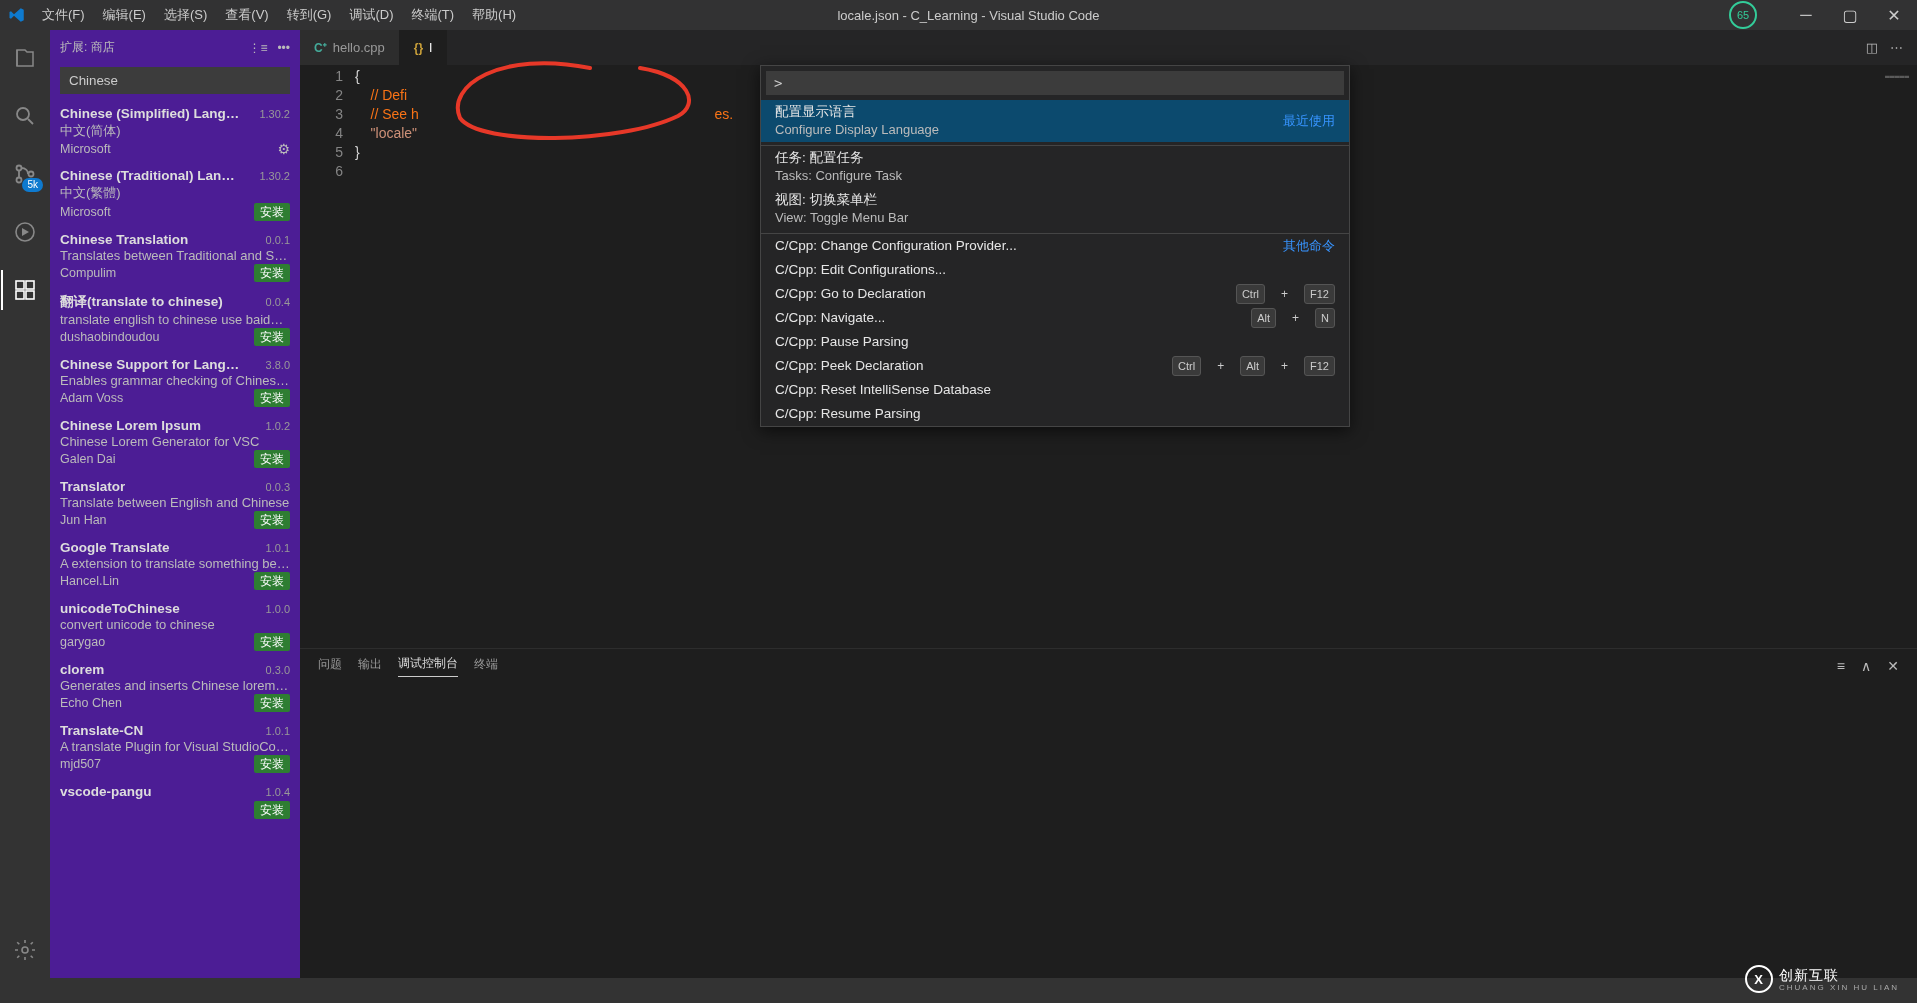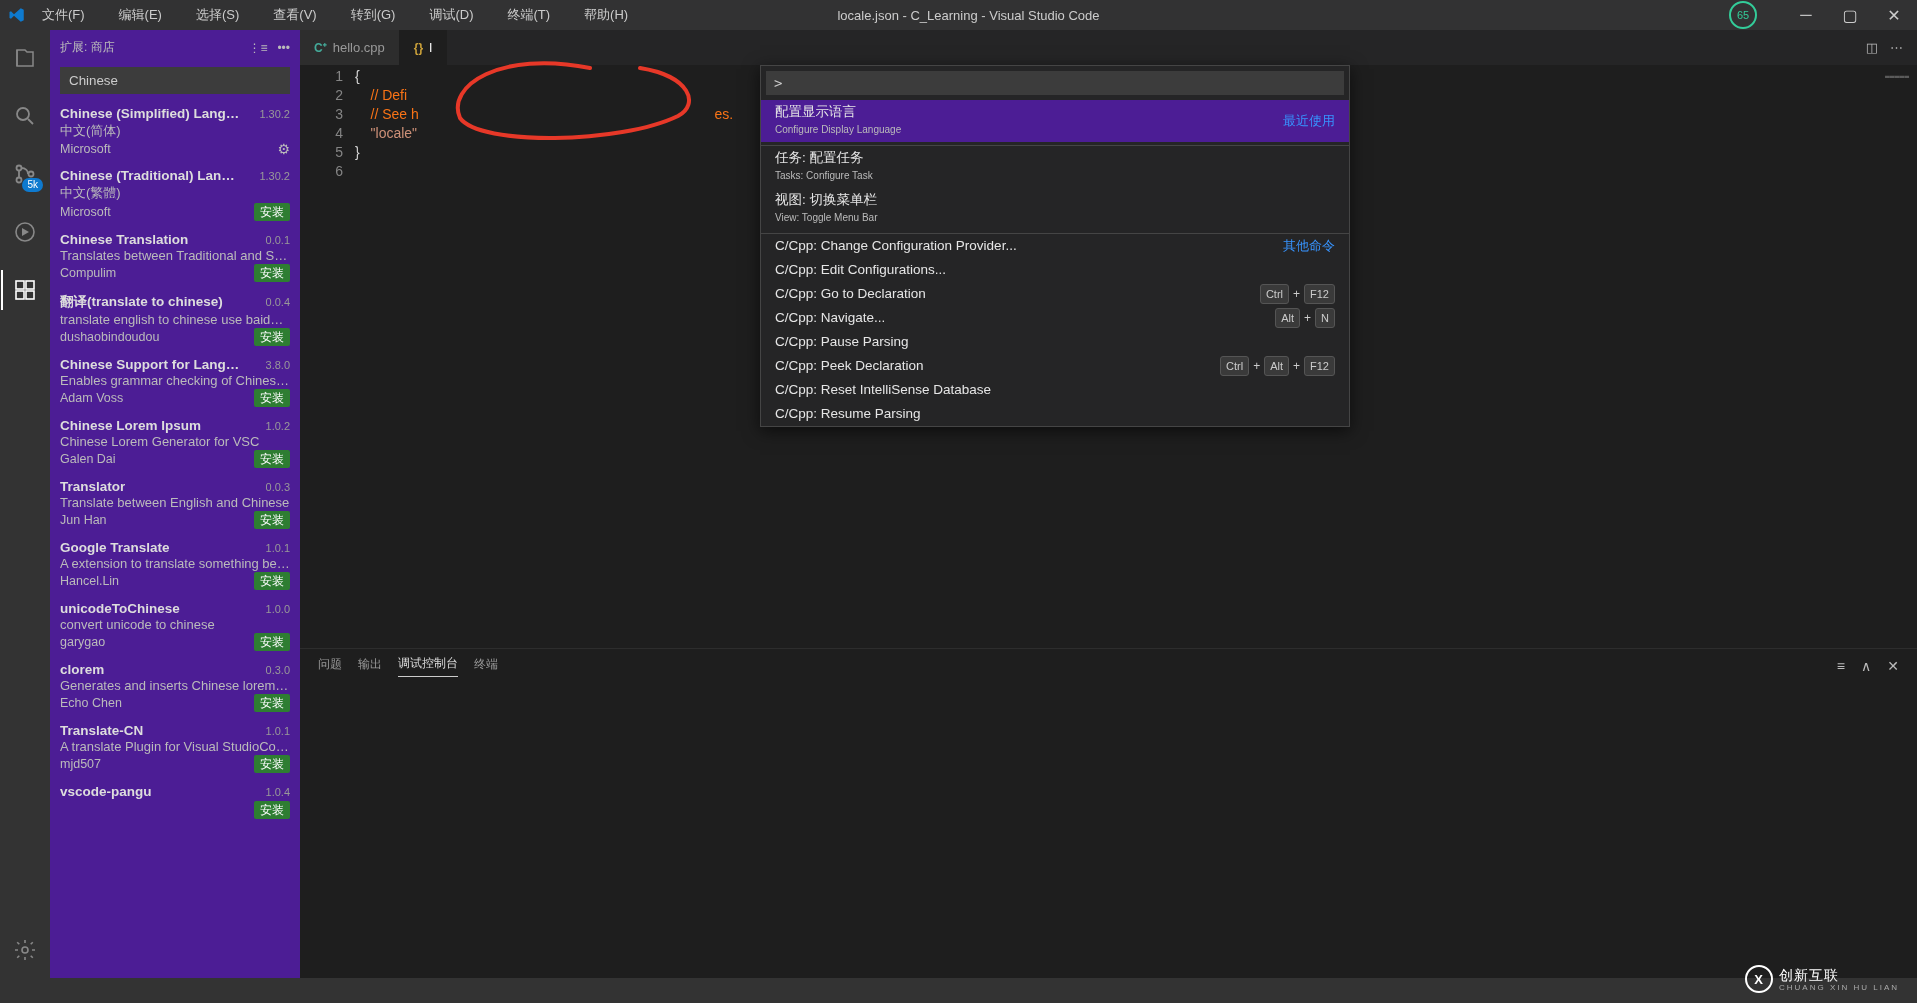--- a/index.html
+++ b/index.html
@@ -1,20 +1,20 @@
 <!DOCTYPE html>
 <html><head>
   <meta charset="utf-8">
   <style>
     * { margin: 0; padding: 0; box-sizing: border-box; font-family: "Segoe UI", -apple-system, sans-serif; }
     body { background: #1e1e1e; color: #ccc; width: 1917px; height: 1003px; overflow: hidden; position: relative; font-size: 13px; }
     
     .title-bar { height: 30px; background: #323233; display: flex; align-items: center; padding: 0 8px; }
     .vscode-logo { width: 18px; height: 18px; margin-right: 8px; }
-    .menu-bar { display: flex; gap: 18px; }
+    .menu-bar { display: flex; gap: 2px; }
     .menu-item { padding: 4px 8px; color: #ccc; cursor: pointer; font-size: 13px; }
     .window-title { position: absolute; left: 50%; transform: translateX(-50%); color: #ccc; font-size: 13px; padding-left: 20px; }
     .title-right { margin-left: auto; display: flex; align-items: center; gap: 14px; }
     .badge-circle { width: 28px; height: 28px; border: 2px solid #3c9; border-radius: 50%; display: flex; align-items: center; justify-content: center; font-size: 11px; color: #3c9; margin-right: 20px; }
     .win-btn { width: 30px; height: 30px; display: flex; align-items: center; justify-content: center; color: #ccc; font-size: 16px; }
     
     .main-layout { display: flex; height: calc(100% - 55px); }
     
     .activity-bar { width: 50px; background: #333; display: flex; flex-direction: column; align-items: center; padding-top: 8px; gap: 18px; position: relative; }
     .activity-item { width: 48px; height: 40px; display: flex; align-items: center; justify-content: center; color: #888; position: relative; }
@@ -52,25 +52,25 @@
     .code-content { flex: 1; padding-top: 2px; line-height: 19px; color: #d4d4d4; position: relative; }
     .code-line { white-space: pre; }
     .tok-comment { color: #f97316; }
     .tok-string { color: #ce9178; }
     .minimap-hint { position: absolute; top: 2px; right: 8px; color: #5a5a5a; font-size: 8px; font-family: monospace; }
     
     .quick-input { position: absolute; top: 35px; left: 460px; width: 590px; background: #252526; box-shadow: 0 4px 16px rgba(0,0,0,0.6); z-index: 100; border: 1px solid #454545; }
     .quick-input-box { margin: 5px; background: #3c3c3c; color: #ccc; padding: 4px 8px; font-size: 14px; font-family: Consolas, monospace; }
     .quick-list { max-height: 420px; overflow-y: auto; }
     .qrow { padding: 3px 14px 3px 14px; position: relative; line-height: 18px; }
-    .qrow.selected { background: #4c1d95; }
+    .qrow.selected { background: #0c4a6e; }
     .qrow .ql-main { color: #e6e6e6; font-size: 13.5px; }
-    .qrow .ql-sub { color: #bbb; font-size: 10px; }
+    .qrow .ql-sub { color: #bbb; font-size: 13px; }
     .qrow .ql-right { position: absolute; right: 14px; top: 50%; transform: translateY(-50%); color: #3794ff; font-size: 13px; }
-    .qrow .ql-kb { position: absolute; right: 14px; top: 50%; transform: translateY(-50%); color: #ccc; font-size: 12px; display: flex; gap: 4px; align-items: center; }
+    .qrow .ql-kb { position: absolute; right: 14px; top: 50%; transform: translateY(-50%); color: #ccc; font-size: 12px; display: flex; gap: 16px; align-items: center; }
     .ql-kb span.key { background: #3a3a3a; border:1px solid #555; border-radius: 3px; padding: 0 5px; font-size: 11px; }
     .qsep { border-top: 1px solid #454545; margin-top: 3px; }
     
     .red-annot { position: absolute; z-index: 200; pointer-events: none; }
     
     .panel { height: 330px; background: #1e1e1e; border-top: 1px solid #2d2d2d; display: flex; flex-direction: column; }
     .panel-tabs { height: 34px; display: flex; align-items: center; padding: 0 18px; gap: 16px; color: #999; font-size: 12px; }
     .panel-tab { cursor: pointer; padding-bottom: 4px; }
     .panel-tab.active { color: #ddd; border-bottom: 1px solid #ccc; }
     .panel-right { margin-left: auto; display: flex; gap: 16px; align-items: center; color: #bbb; font-size: 14px; }

